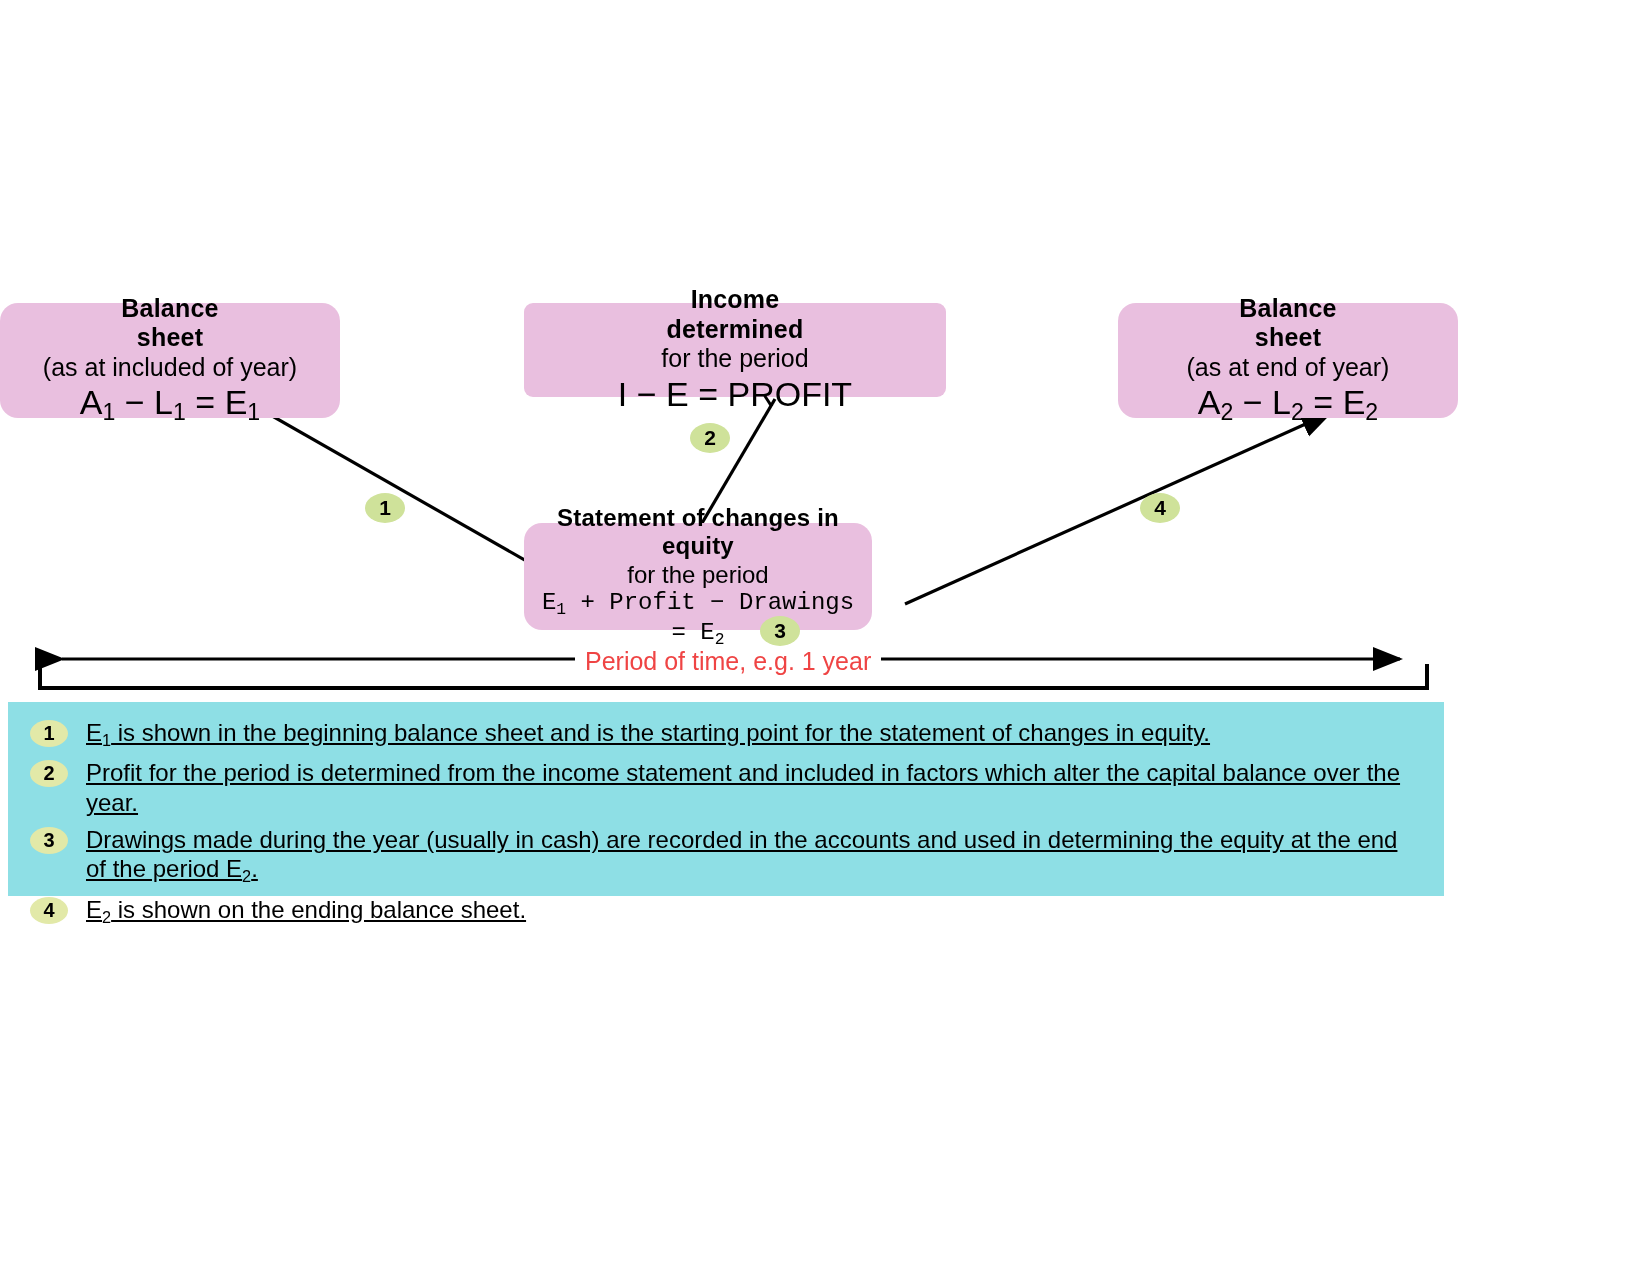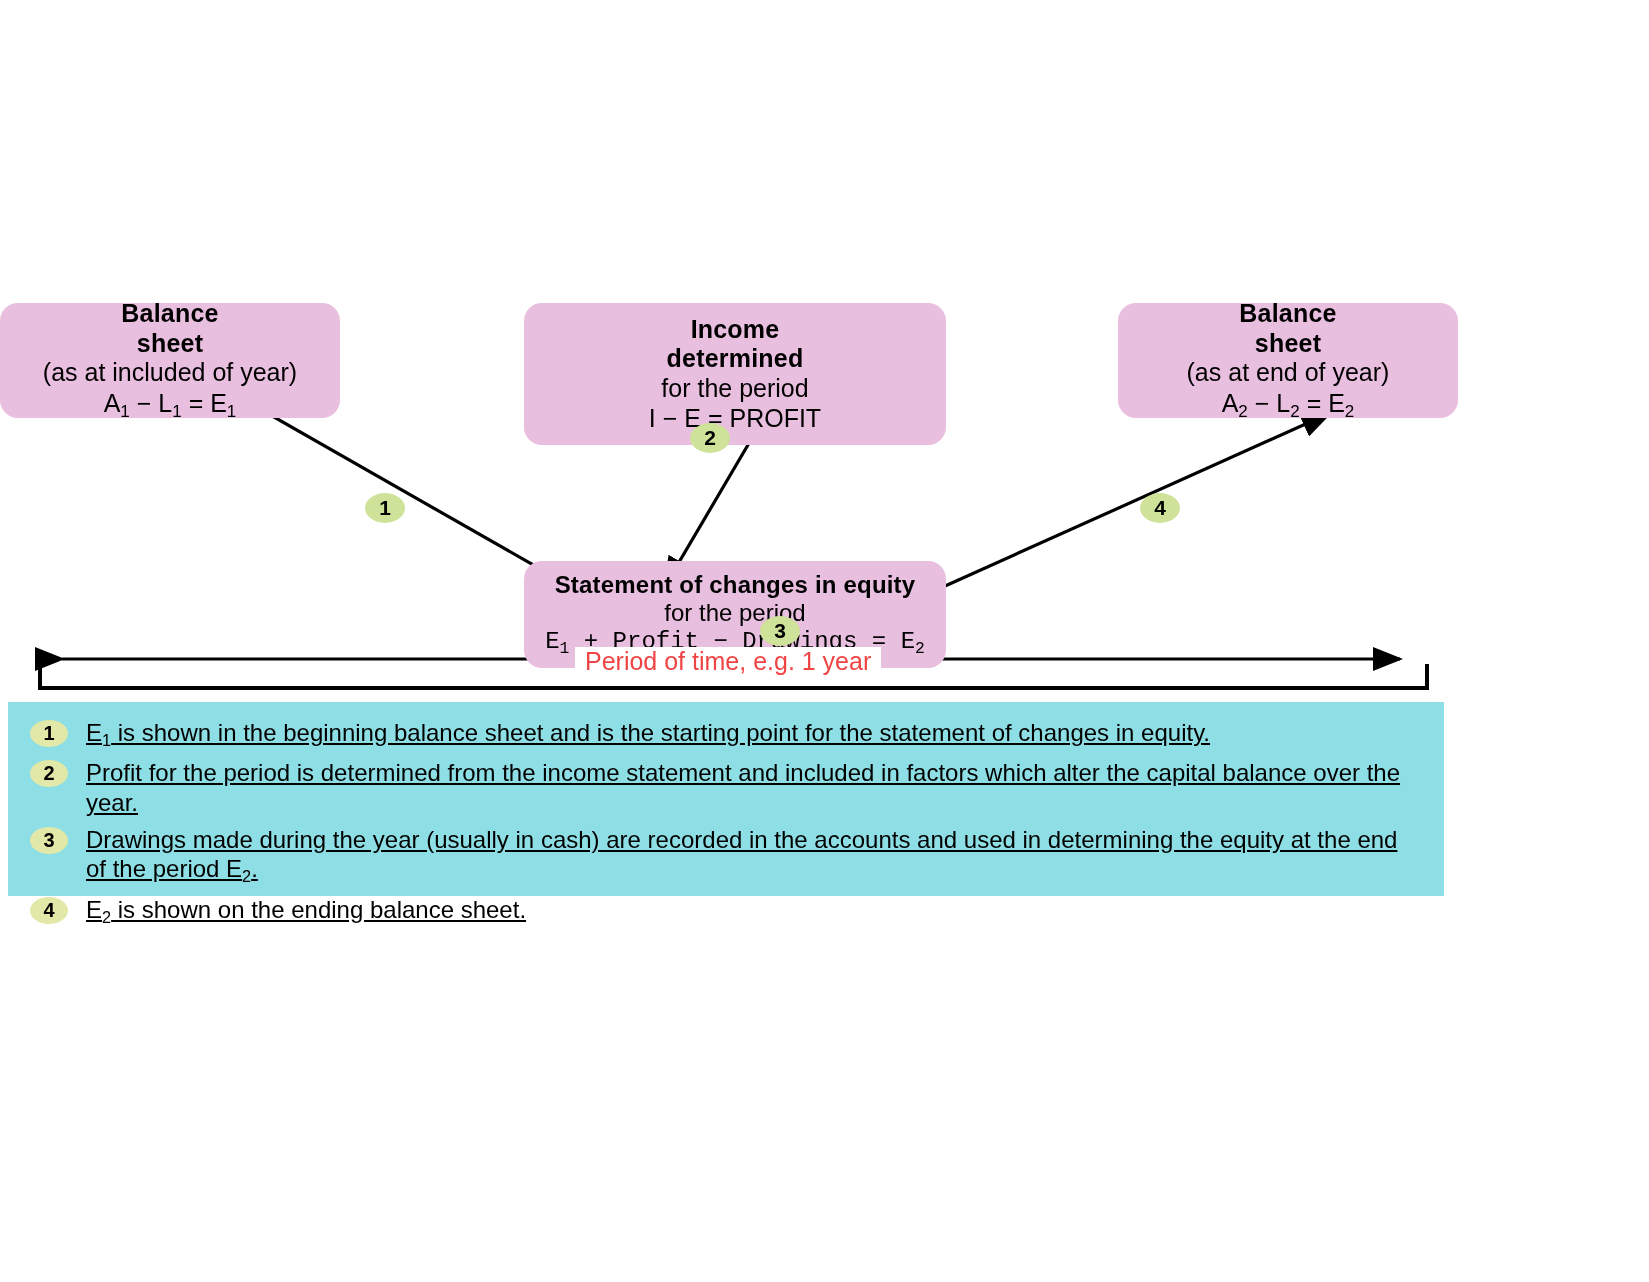--- a/index.html
+++ b/index.html
@@ -44,33 +44,33 @@
     font-weight: bold;
     font-size: 25px;
     line-height: 1.18;
     letter-spacing: 0.2px;
   }
   .box .sub {
     font-size: 25px;
     line-height: 1.18;
   }
   .box .eqn {
-    font-size: 25px;
+    font-size: 34px;
     line-height: 1.2;
   }
   sub {
     font-size: 0.68em;
     vertical-align: -0.28em;
   }
 
   
   #box-bs-begin { left: 0px;    top: 287px; width: 340px;  height: 115px; }
-  #box-income   { left: 524px;  top: 287px; width: 422px;  height: 142px; }
+  #box-income   { left: 524px;  top: 287px; width: 422px;  height: 94px; border-radius: 9px; }
   #box-bs-end   { left: 1118px; top: 287px; width: 340px;  height: 115px; }
-  #box-soce     { left: 524px;  top: 507px; width: 422px;  height: 107px; margin-top: 38px; }
+  #box-soce     { left: 524px;  top: 507px; width: 348px;  height: 107px; }
 
   #box-soce .ttl { font-size: 24px; }
   #box-soce .sub { font-size: 24px; }
   #box-soce .eqn { font-size: 24px; font-family: Liberation Mono, monospace; }
 
   
   .marker {
     position: absolute;
     width: 40px;
     height: 30px;

